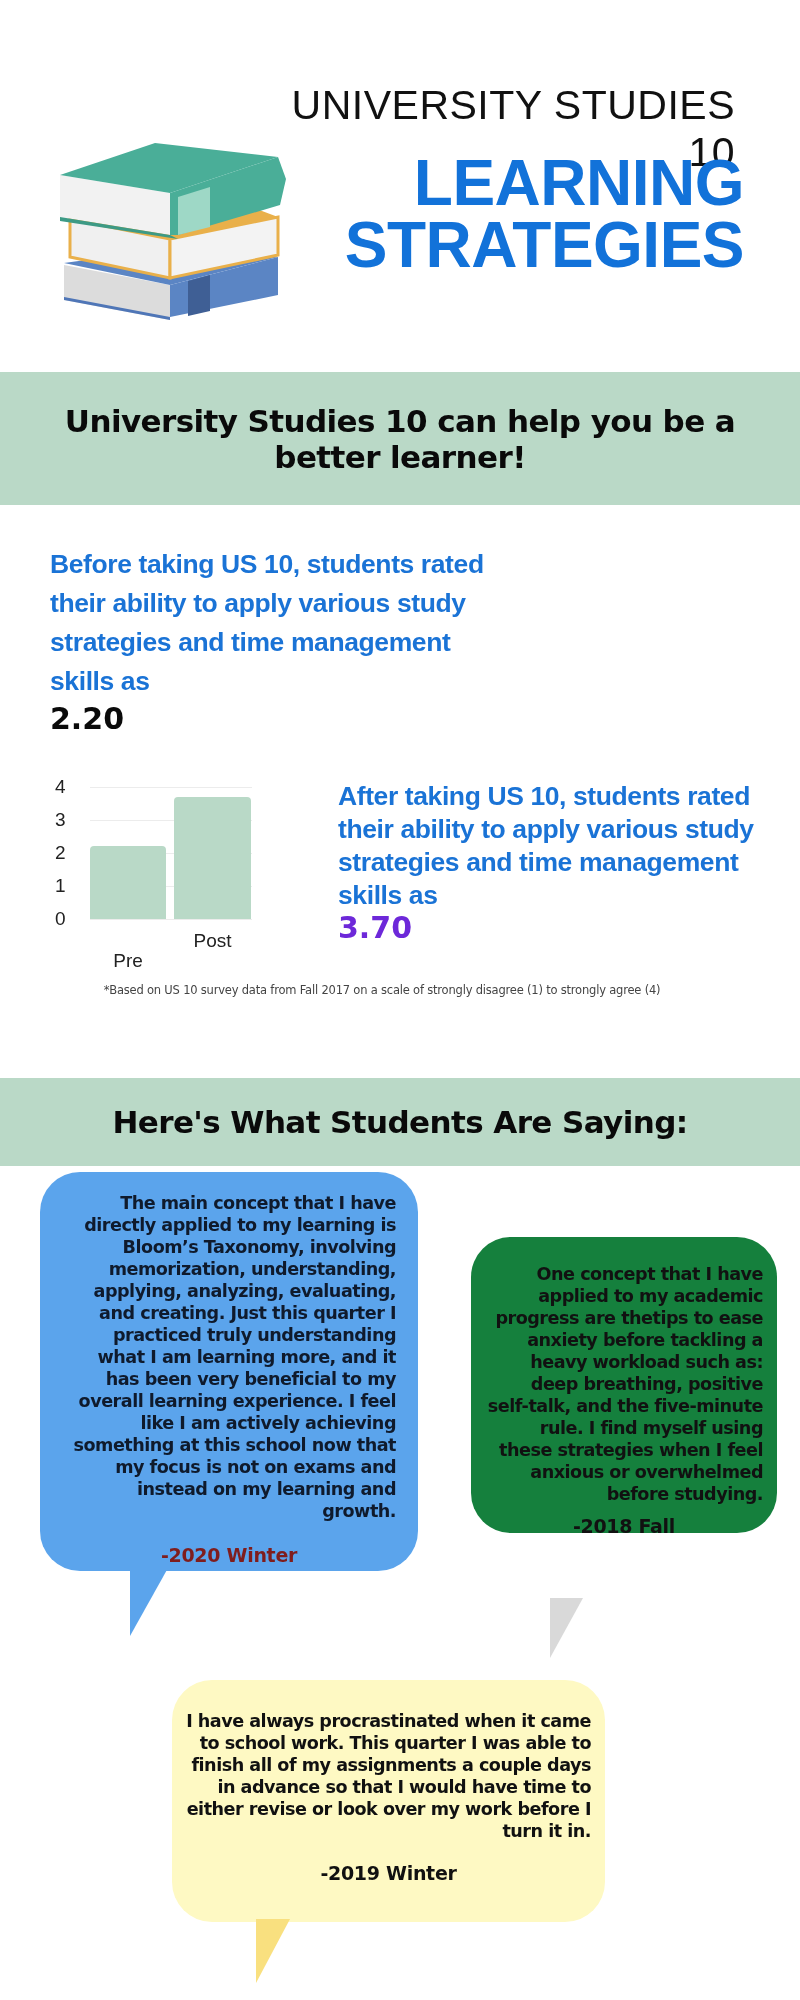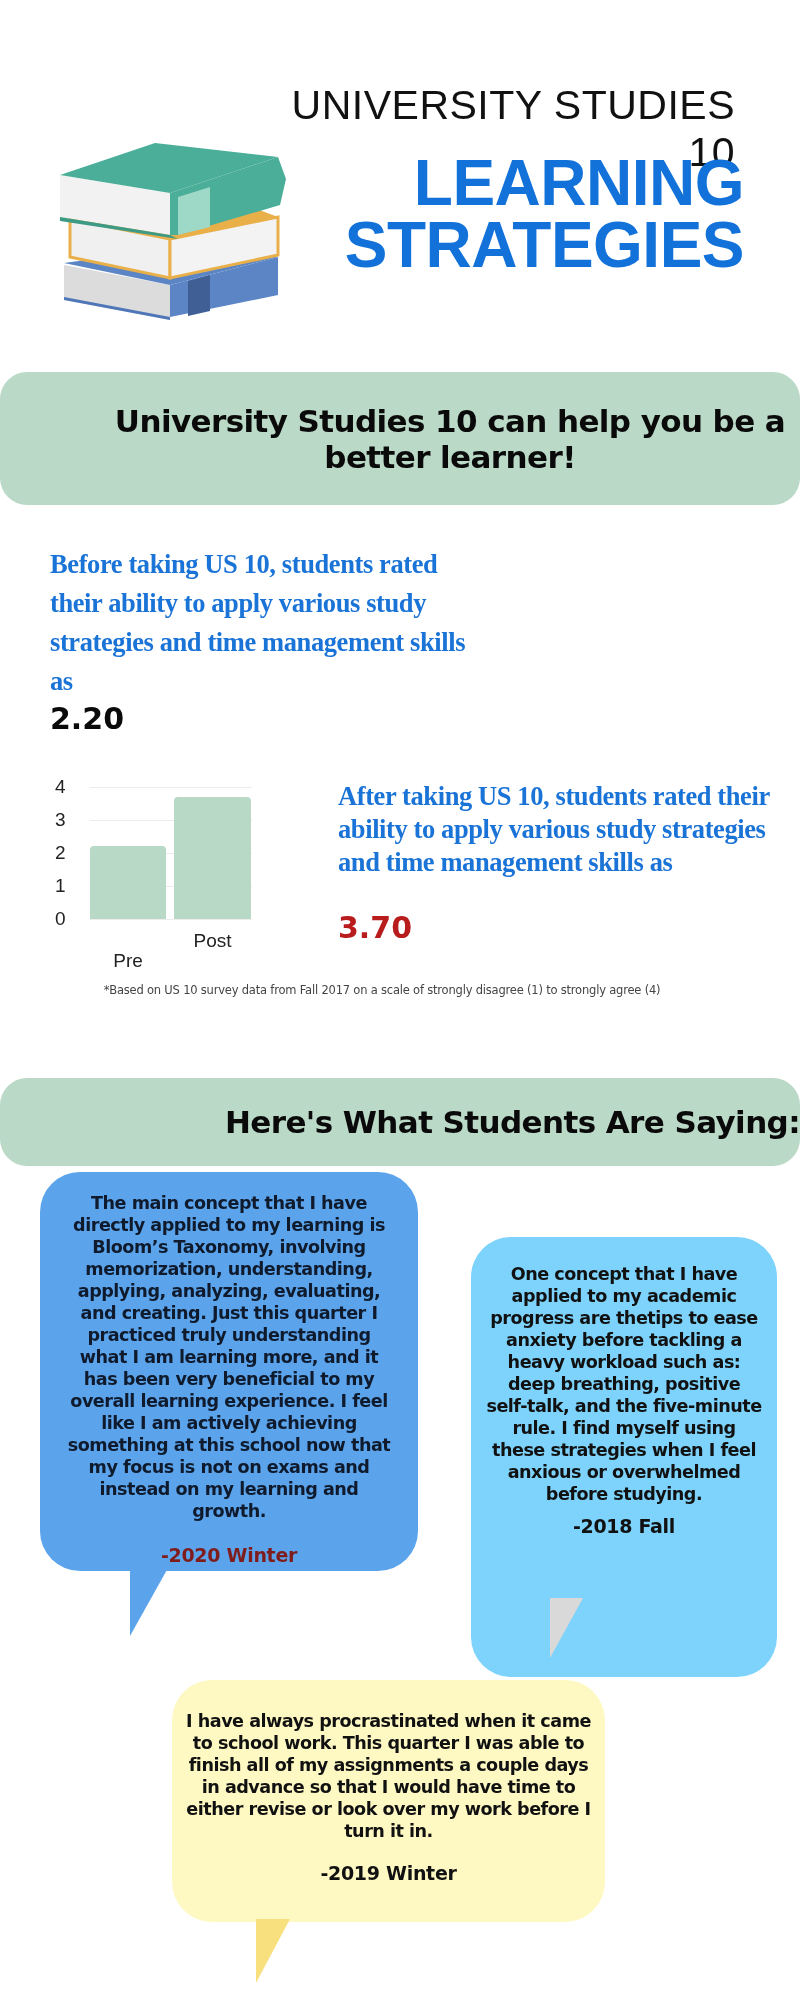--- a/index.html
+++ b/index.html
@@ -15,57 +15,57 @@
       font-size: 41px; letter-spacing: 0.5px; color: #111;
     }
     .main-title {
       left: 330px; top: 152px; width: 414px; text-align: right;
       font-family: Liberation Sans, sans-serif; font-weight: 700;
       font-size: 64px; line-height: 62px; color: #1272d9; letter-spacing: -0.5px;
     }
     .books { left: 60px; top: 135px; width: 230px; height: 185px; }
 
     
-    .banner { left: 0; width: 800px; background: #bad9c7; display: flex; align-items: center; justify-content: flex-end; text-align: center; border-radius: 27px; }
+    .banner { left: 0; width: 800px; background: #bad9c7; display: flex; align-items: center; justify-content: center; text-align: center; }
     .banner1 { top: 372px; height: 133px; }
     .banner2 { top: 1078px; height: 88px; }
     .banner-text { font-family: "DejaVu Sans", sans-serif; font-weight: 700; color: #0a0a0a; }
     .banner1 .banner-text { font-size: 31px; line-height: 36px; width: 700px; letter-spacing: -0.6px; }
     .banner2 .banner-text { font-size: 31px; letter-spacing: -0.6px; }
 
     
-    .stat-text { font-family: Liberation Serif, serif; font-weight: 700; color: #1a73d6; letter-spacing: -0.4px; }
+    .stat-text { font-family: Liberation Sans, sans-serif; font-weight: 700; color: #1a73d6; letter-spacing: -0.4px; }
     .before-text { left: 50px; top: 545px; width: 440px; font-size: 26.5px; line-height: 39px; }
     .before-value { left: 50px; top: 701px; font-size: 30px; font-weight: 700; color: #0a0a0a; }
     .after-text { left: 338px; top: 780px; width: 440px; font-size: 26.5px; line-height: 33px; }
-    .after-value { left: 338px; top: 910px; font-size: 30px; font-weight: 700; color: #b91c1c; }
+    .after-value { left: 338px; top: 910px; font-size: 30px; font-weight: 700; color: #6d28d9; }
 
     
     .chart { left: 55px; top: 770px; width: 210px; height: 185px; }
     .y-tick { position: absolute; left: 0; width: 24px; font-family: "Liberation Sans", sans-serif; font-size: 19px; color: #222; text-align: left; }
     .gridline { position: absolute; left: 35px; width: 162px; height: 1px; background: #ececec; }
     .bar { position: absolute; background: #b9d9c7; border-radius: 4px 4px 0 0; }
     .x-label { position: absolute; font-family: "Liberation Sans", sans-serif; font-size: 19px; color: #222; text-align: center; }
 
     .footnote {
       left: 0; top: 983px; width: 764px; text-align: center;
       font-family: "DejaVu Sans", sans-serif; font-size: 11.5px; color: #444; letter-spacing: -0.2px;
     }
 
     
-    .bubble { position: absolute; border-radius: 40px; display: flex; flex-direction: column; align-items: center; text-align: center; }
+    .bubble { position: absolute; border-radius: 40px; display: flex; flex-direction: column; align-items: center; text-align: right; }
     .bubble-text { font-family: "DejaVu Sans", sans-serif; font-weight: 700; color: #111; letter-spacing: -0.5px; }
     .bubble-attrib { font-family: "DejaVu Sans", sans-serif; font-weight: 700; color: #111; letter-spacing: -0.3px; }
     .tail { position: absolute; width: 0; height: 0; }
 
     .bubble-blue { left: 40px; top: 1172px; width: 378px; height: 399px; background: #5ba4ec; padding: 20px 22px 0 22px; }
     .bubble-blue .bubble-text { font-size: 17.6px; line-height: 22px; color: #0f1a2c; }
     .bubble-blue .bubble-attrib { font-size: 19px; margin-top: 22px; color: #7f1d1d; }
 
-    .bubble-gray { left: 471px; top: 1237px; width: 306px; height: 440px; background: #7dd3fc; padding: 26px 14px 0 14px; }
+    .bubble-gray { left: 471px; top: 1237px; width: 306px; height: 296px; background: #15803d; padding: 26px 14px 0 14px; }
     .bubble-gray .bubble-text { font-size: 17.6px; line-height: 22px; }
     .bubble-gray .bubble-attrib { font-size: 19px; margin-top: 10px; }
 
     .bubble-yellow { left: 172px; top: 1680px; width: 433px; height: 242px; background: #fef9c3; padding: 30px 14px 0 14px; }
     .bubble-yellow .bubble-text { font-size: 17.6px; line-height: 22px; }
     .bubble-yellow .bubble-attrib { font-size: 19px; margin-top: 20px; }
   </style>
 </head>
 <body>
 

